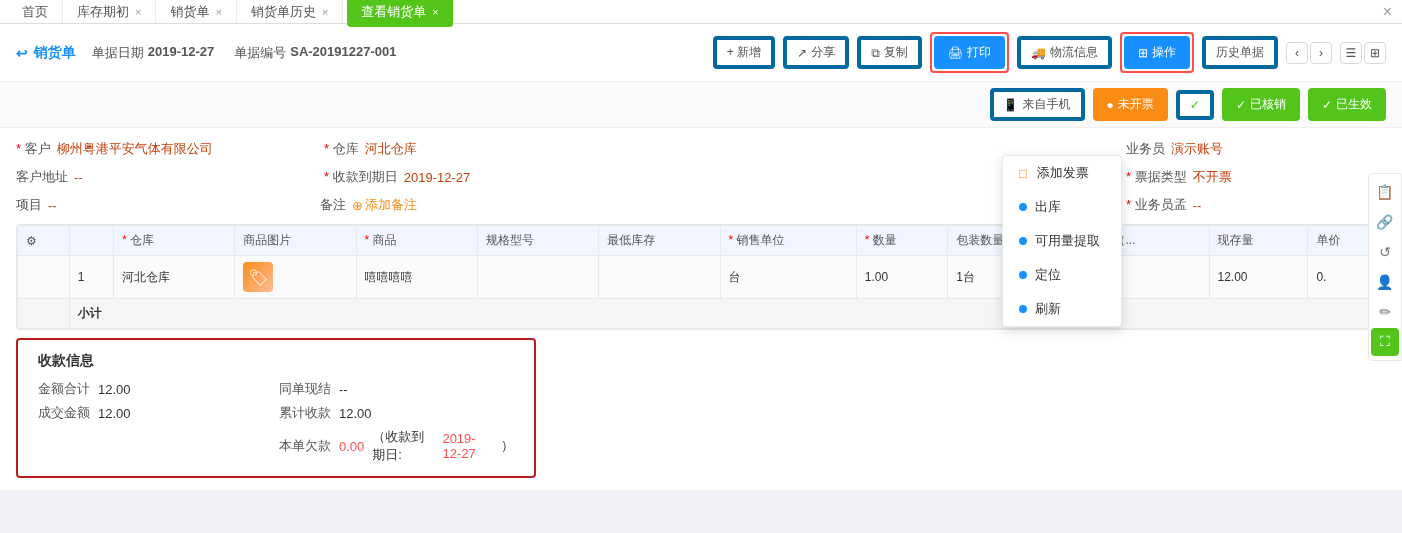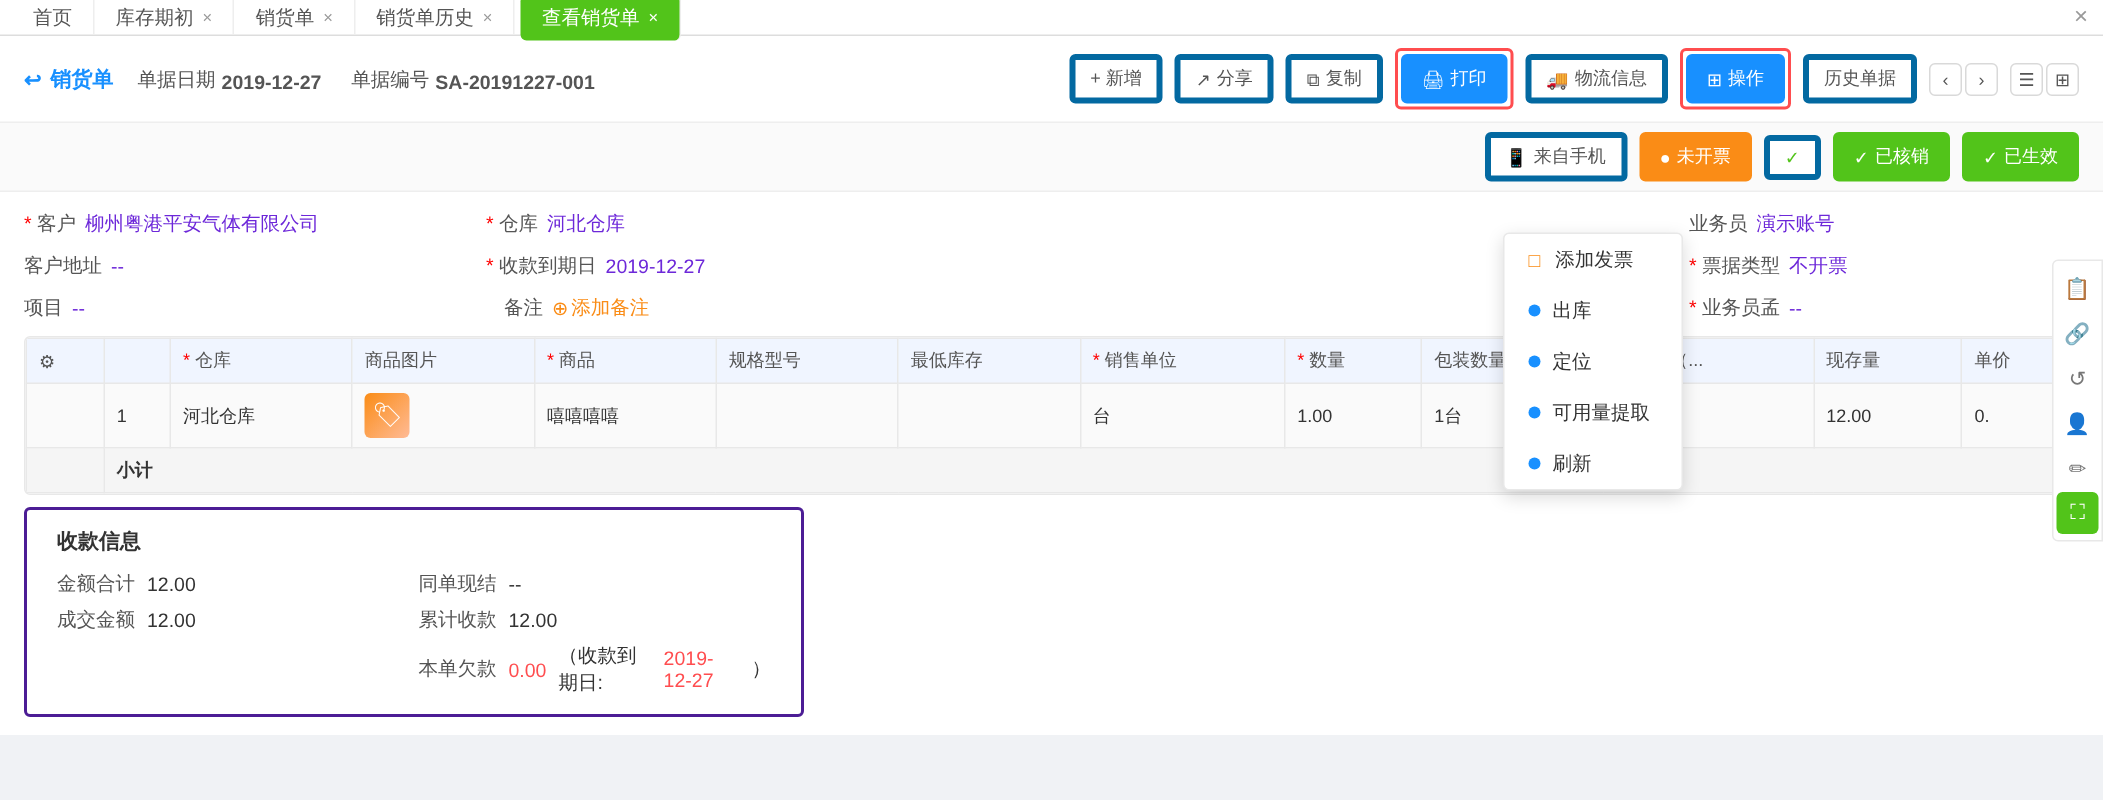--- a/index.html
+++ b/index.html
@@ -24,58 +24,58 @@
     .tab-item.highlight { background: #52c41a; color: #fff; border-radius: 4px; padding: 4px 14px; height: auto; margin: 4px 4px; }
 
     
     .form-header {
       background: #fff; padding: 8px 16px; display: flex; align-items: center;
       border-bottom: 1px solid #eee; justify-content: space-between;
     }
     .form-header-left { display: flex; align-items: center; gap: 16px; }
     .form-title { display: flex; align-items: center; gap: 6px; color: #1890ff; font-weight: bold; font-size: 14px; }
     .form-meta { display: flex; align-items: center; gap: 20px; font-size: 13px; color: #555; }
-    .form-meta span { display: flex; align-items: flex-end; gap: 4px; }
+    .form-meta span { display: flex; align-items: flex-start; gap: 4px; }
     .form-actions { display: flex; align-items: center; gap: 8px; }
     .btn { display: flex; align-items: center; gap: 4px; padding: 4px 10px; border-radius: 4px; cursor: pointer; font-size: 12px; border: 4px solid #0369a1; background: #fff; color: #555; white-space: nowrap; }
     .btn-active { background: #1890ff; color: #fff; border-color: #1890ff; }
     .btn-success { background: #52c41a; color: #fff; border-color: #52c41a; }
     .btn-orange { background: #fa8c16; color: #fff; border-color: #fa8c16; }
     .btn-print { background: #1890ff; color: #fff; border-color: #1890ff; }
 
     
     .toolbar-row {
       background: #fafafa; padding: 6px 16px; display: flex; align-items: center;
       gap: 8px; border-bottom: 1px solid #eee; justify-content: flex-end; flex-wrap: wrap;
     }
 
     
     .form-body { background: #fff; padding: 12px 16px; }
     .form-row { display: flex; align-items: center; margin-bottom: 10px; flex-wrap: wrap; gap: 8px; }
     .field-group { display: flex; align-items: center; gap: 6px; min-width: 260px; }
     .field-label { color: #555; white-space: nowrap; font-size: 13px; }
     .field-required { color: red; }
-    .field-value { color: #6d28d9; font-size: 13px; }
+    .field-value { color: #c2410c; font-size: 13px; }
     .field-value.long { min-width: 180px; }
 
     
     .table-container { margin: 8px 0; border: 1px solid #e8e8e8; border-radius: 4px; overflow: auto; }
     table { width: 100%; border-collapse: collapse; font-size: 12px; }
     thead tr { background: #f0f5ff; }
     thead th { padding: 6px 8px; border: 1px solid #e8e8e8; color: #555; font-weight: normal; white-space: nowrap; text-align: left; }
     thead th .star { color: red; }
     tbody tr { background: #fff; }
     tbody tr:nth-child(odd) { background: #fafafa; }
     tbody td { padding: 6px 8px; border: 1px solid #e8e8e8; white-space: nowrap; }
     .subtotal-row td { background: #f5f5f5; font-weight: bold; }
     .gear-col { text-align: center; }
 
     
     .bottom-box {
-      border: 2px solid #4c1d95; border-radius: 4px; padding: 12px 20px;
+      border: 2px solid #b91c1c; border-radius: 4px; padding: 12px 20px;
       margin-top: 8px; background: #fff; max-width: 520px;
     }
     .bottom-box-title { font-weight: bold; font-size: 14px; margin-bottom: 10px; }
     .info-grid { display: grid; grid-template-columns: 1fr 1fr; gap: 6px; }
     .info-row { display: flex; gap: 8px; align-items: center; }
     .info-label { color: #555; white-space: nowrap; }
     .info-val { color: #333; }
     .info-val.red { color: #ff4d4f; }
 
     
@@ -259,21 +259,21 @@
           <span class="field-label"><span class="field-required">*</span> <span>票据类型</span></span>
           <span class="field-value">不开票</span>
         </div>
       </div>
 
       <div class="form-row">
         <div class="field-group">
           <span class="field-label">项目</span>
           <span class="field-value">--</span>
         </div>
-        <div class="field-group" style="margin-left:52px;">
+        <div class="field-group" style="margin-left:36px;">
           <span class="field-label">备注</span>
           <span class="add-note-btn">
             <span>⊕</span>
             <span>添加备注</span>
           </span>
         </div>
         <div class="field-group" style="margin-left:auto;">
           <span class="field-label"><span class="field-required">*</span> <span>业务员孟</span></span>
           <span class="field-value">--</span>
         </div>
@@ -360,25 +360,25 @@
     <div class="dropdown-menu-item">
       <span style="color:#fa8c16;margin-right:2px;">□</span>
       <span>添加发票</span>
     </div>
     <div class="dropdown-menu-item">
       <span class="dot dot-blue"></span>
       <span>出库</span>
     </div>
     <div class="dropdown-menu-item">
       <span class="dot dot-blue"></span>
+      <span>可用量提取</span>
+    </div>
+    <div class="dropdown-menu-item">
+      <span class="dot dot-blue"></span>
       <span>定位</span>
-    </div>
-    <div class="dropdown-menu-item">
-      <span class="dot dot-blue"></span>
-      <span>可用量提取</span>
     </div>
     <div class="dropdown-menu-item">
       <span class="dot dot-blue"></span>
       <span>刷新</span>
     </div>
   </div>
 
   <div class="right-strip">
     <div class="right-strip-icon">📋</div>
     <div class="right-strip-icon">🔗</div>

